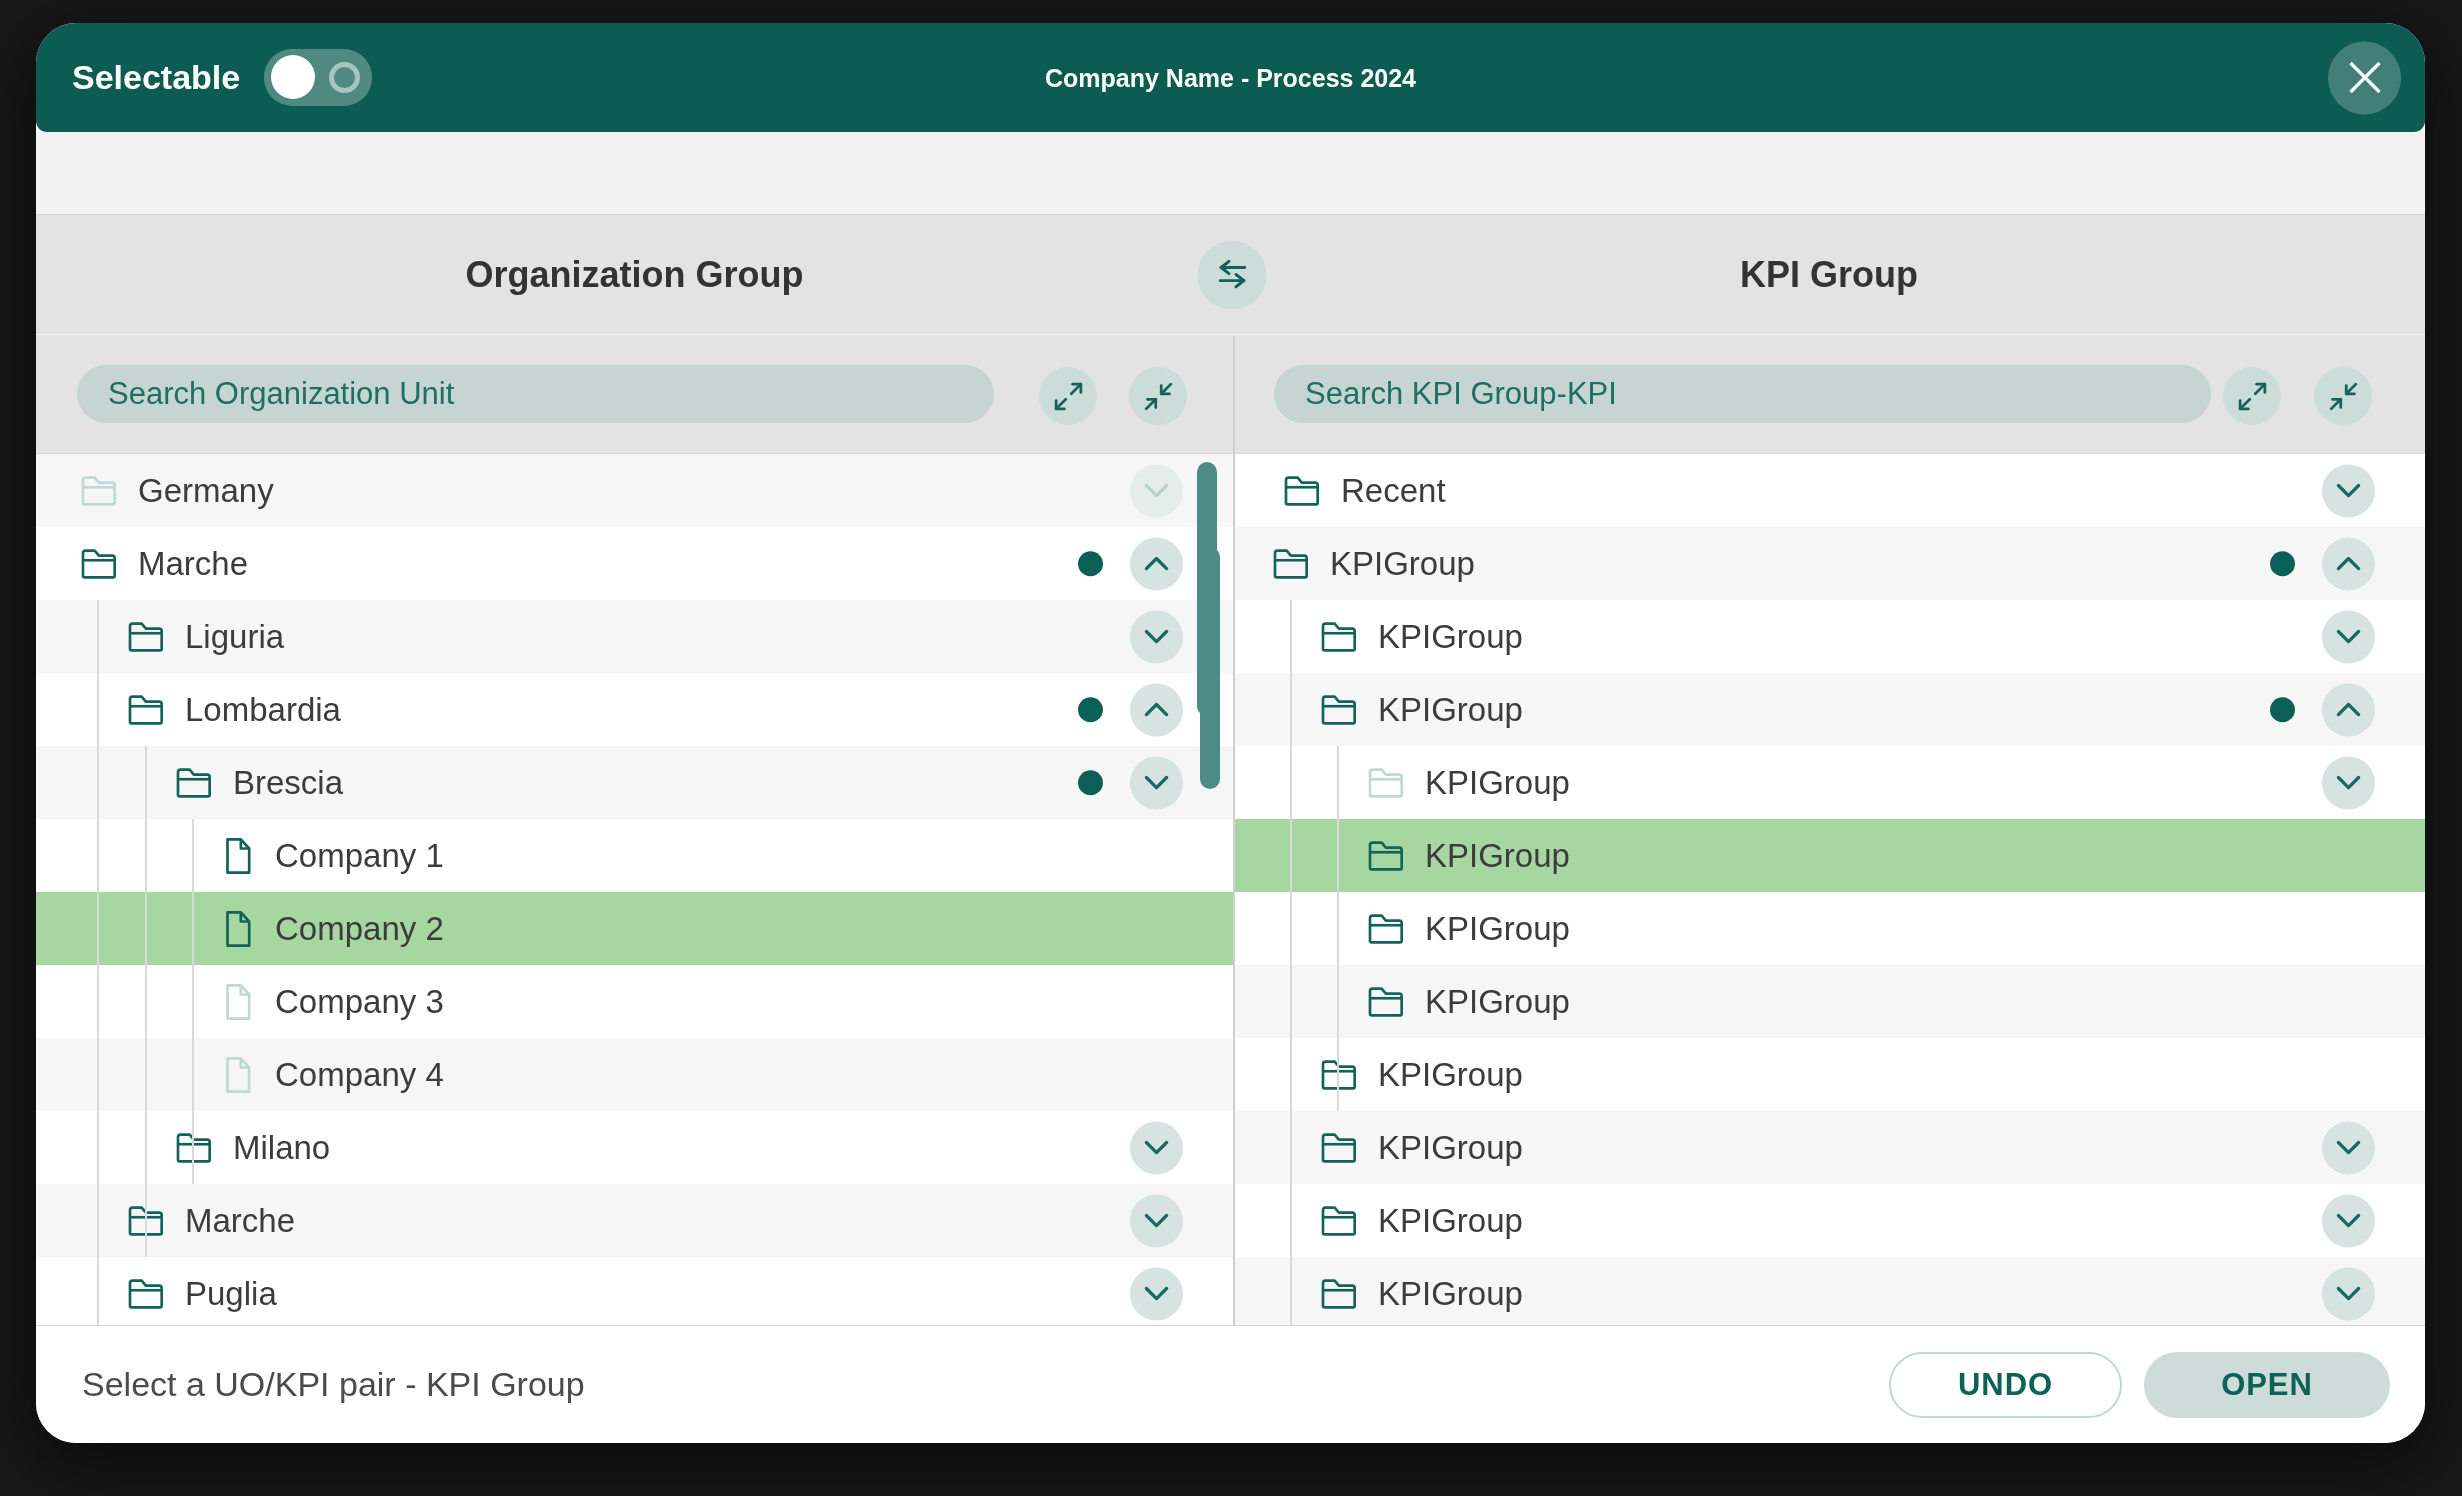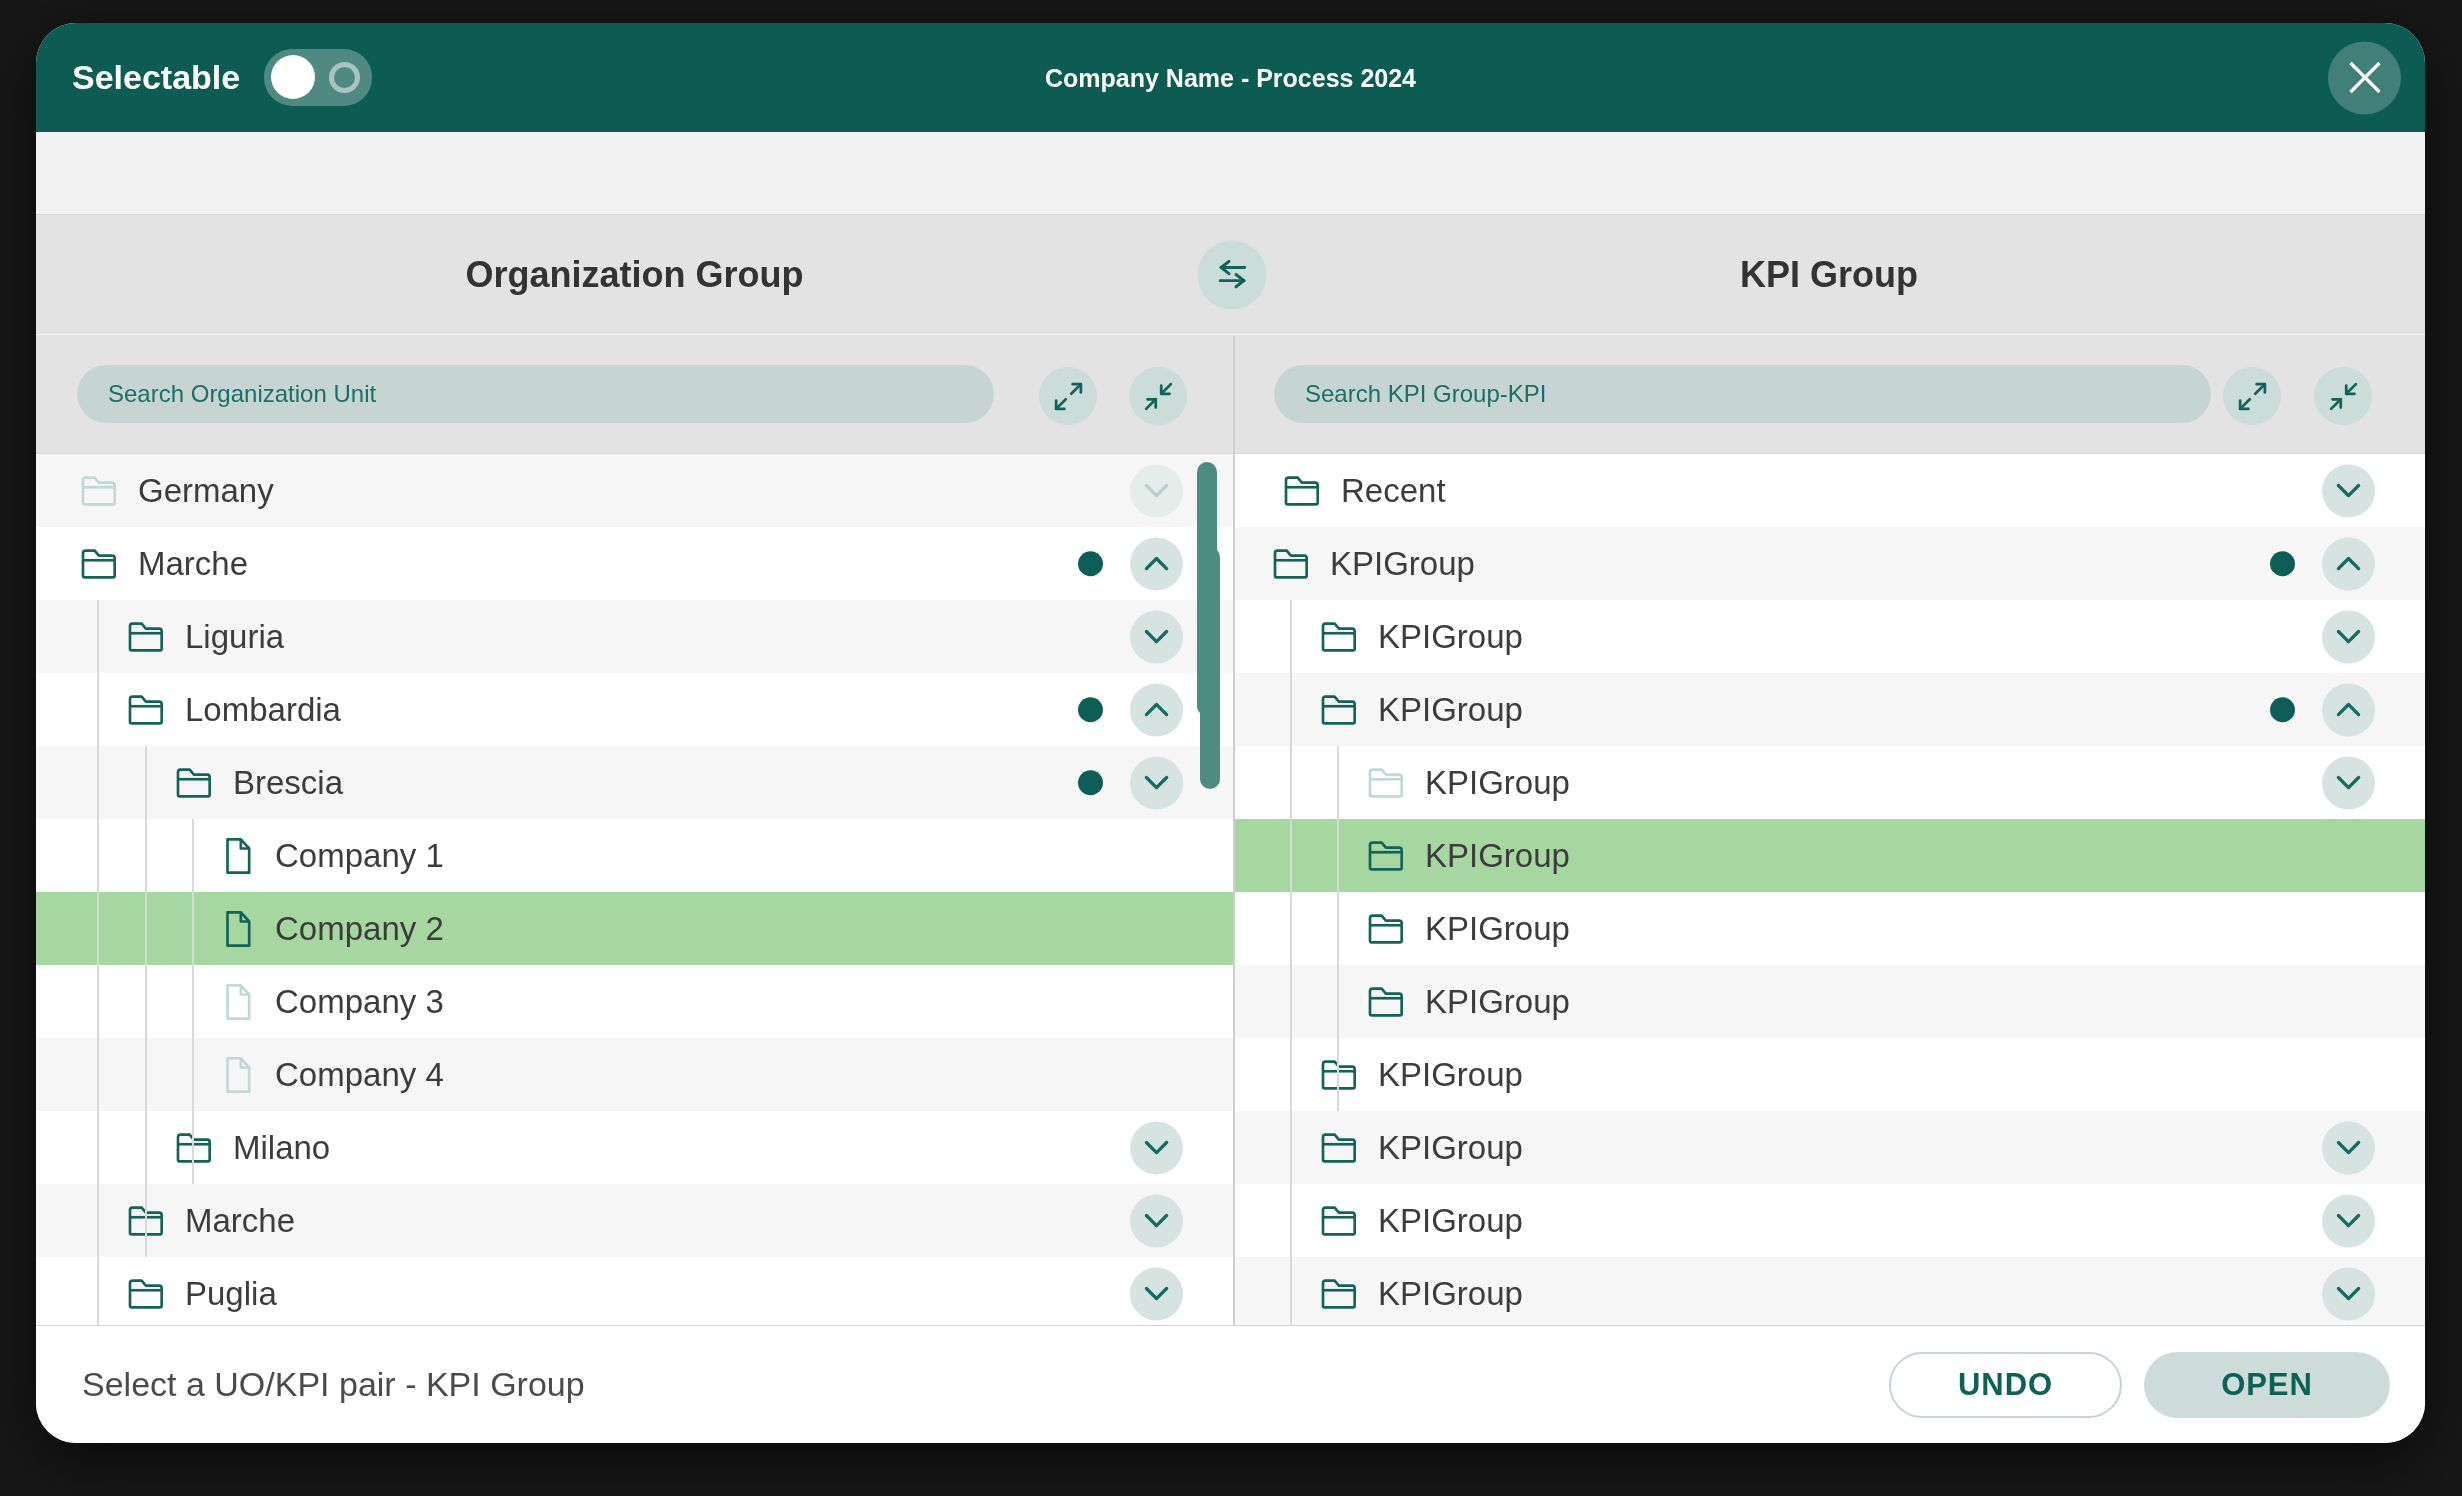--- a/index.html
+++ b/index.html
@@ -26,21 +26,21 @@
   }
   .modal{
     position:absolute; left:36px; top:23px;
     width:2389px; height:1420px;
     background:#ffffff; border-radius:40px; overflow:hidden;
     box-shadow:0 16.4px 64px rgba(0,0,0,0.65);
   }
   
   .titlebar{
     height:109px; background:var(--teal);
-    display:flex; align-items:center; position:relative;
+    display:flex; align-items:center; position:relative;border-radius:11px;
   }
   .selectable-group{ margin-left:36px; display:flex; align-items:center; gap:24px; }
   .selectable-label{ color:#fff; font-size:34px; font-weight:bold; }
   .toggle{
     width:108px; height:57px; border-radius:28px;
     background:rgba(255,255,255,0.28); position:relative; cursor:pointer;
   }
   .toggle .knob{
     position:absolute; left:6.4px; top:6.4px; width:44px; height:44px;
     border-radius:50%; background:#ffffff;
@@ -81,21 +81,21 @@
   }
   .search-pill{
     position:absolute; top:30px; height:58px; border-radius:29px;
     background:var(--pill); display:flex; align-items:center;
   }
   .search-pill.lp{ left:41px;  width:917px; }
   .search-pill.rp{ left:1238px; width:937px; }
   .search-pill input{
     width:100%; background:transparent; border:none; outline:none;
     font-family:"Liberation Sans", sans-serif;
-    font-size:24px; color:#1d6f65; padding:0 31px;
+    font-size:31px; color:#1d6f65; padding:0 31px;
   }
   .search-pill input::placeholder{ color:#1d6f65; opacity:1; }
   .circle-btn{
     position:absolute; top:32px; width:58px; height:58px; border-radius:50%;
     background:var(--circle); display:flex; align-items:center; justify-content:center;
     cursor:pointer;
   }
   
   .tree-area{ height:871px; position:relative; background:#fff; }
   .panel{ position:absolute; top:0; height:871px; overflow:hidden; }

